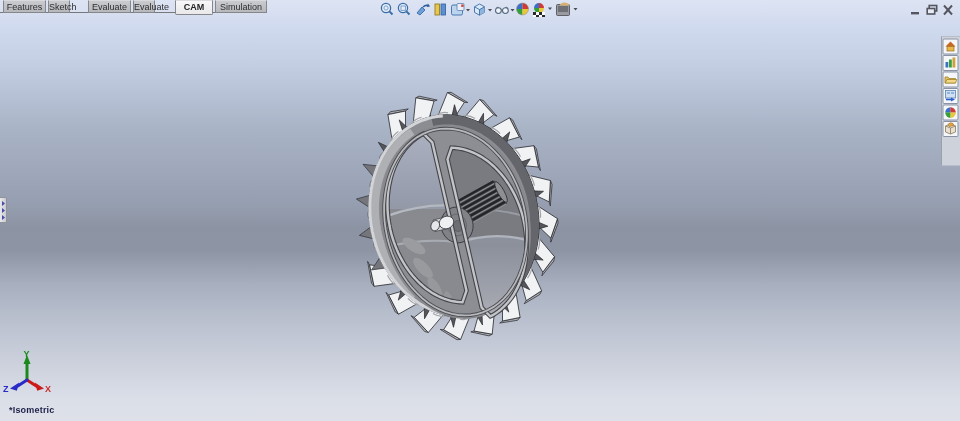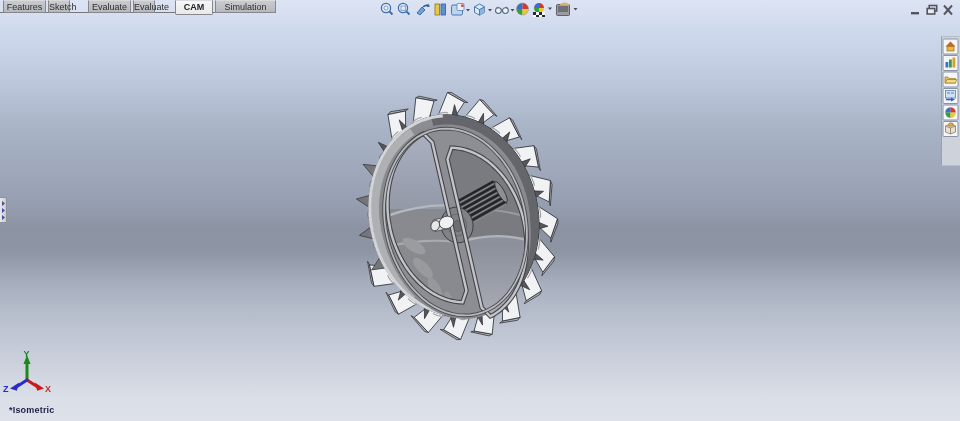--- a/index.html
+++ b/index.html
@@ -166,21 +166,21 @@
 <ellipse cx="446.5" cy="222.5" rx="7.4" ry="6.2" transform="rotate(-22 446.5 222.5)" fill="#eff0f2" stroke="#3a3b3f" stroke-width="0.8"></ellipse>
 <ellipse cx="435.2" cy="225.7" rx="4.2" ry="5.3" transform="rotate(22 435.2 225.7)" fill="#e6e7ea" stroke="#3a3b3f" stroke-width="0.8"></ellipse>
 </g>
 </svg>
 <div id="tabline"></div>
 <div class="tab" style="left:3px;width:43px">Features</div>
 <div class="tab" style="left:48px;width:22px">Sketch</div>
 <div class="tab" style="left:88px;width:43px">Evaluate</div>
 <div class="tab" style="left:133px;width:22px">Evaluate</div>
 <div class="tab active" style="left:175px;width:38px">CAM</div>
-<div class="tab" style="left:215px;width:61px">Simulation</div>
+<div class="tab" style="left:215px;width:52px">Simulation</div>
 <svg width="220" height="22" viewBox="0 0 220 22" style="position:absolute;left:376px;top:0">
   <g transform="translate(4,3)">
     <circle cx="6" cy="5" r="4.6" fill="#e8edf8" stroke="#3a6ea8" stroke-width="1.3"></circle>
     <circle cx="6" cy="5" r="2.1" fill="none" stroke="#7aa0cc" stroke-width="1"></circle>
     <line x1="9.4" y1="8.4" x2="12.5" y2="11.5" stroke="#3a6ea8" stroke-width="2"></line>
   </g>
   <g transform="translate(21,3)">
     <circle cx="6" cy="5" r="4.6" fill="#e8edf8" stroke="#3a6ea8" stroke-width="1.3"></circle>
     <rect x="4" y="3" width="4.4" height="4.4" fill="none" stroke="#7aa0cc" stroke-width="1"></rect>
     <line x1="9.4" y1="8.4" x2="12.5" y2="11.5" stroke="#3a6ea8" stroke-width="2"></line>

